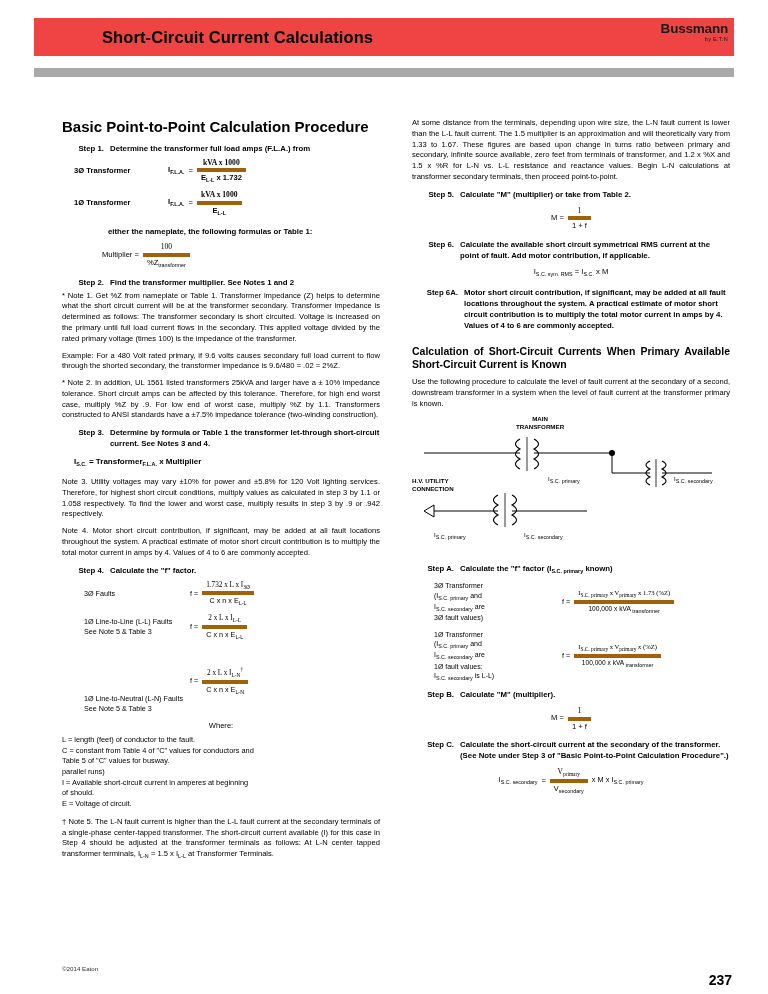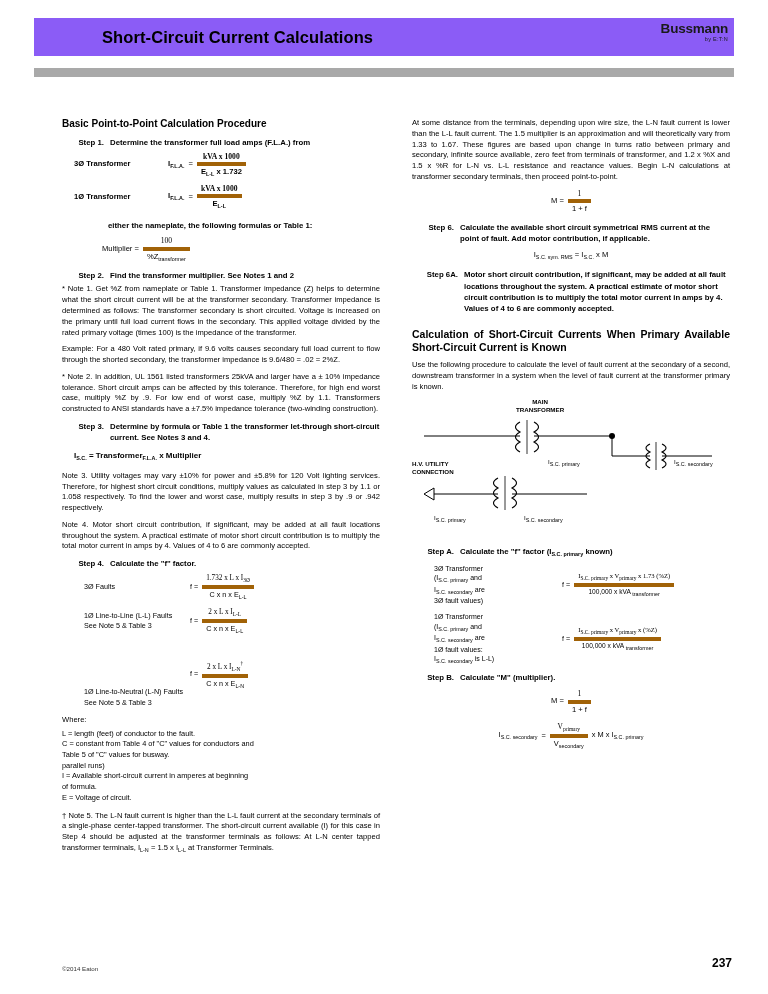--- a/index.html
+++ b/index.html
@@ -20,21 +20,21 @@
     width: 768px;
     height: 994px;
   }
   
   .header-bar {
     position: absolute;
     left: 34px;
     top: 18px;
     width: 700px;
     height: 38px;
-    background: #8b5cf6;
+    background: #ef4444;
     display: flex;
     align-items: center;
   }
   .header-title {
     font-size: 16.5px;
     font-weight: bold;
     color: #000;
     margin-left: 68px;
     letter-spacing: 0.1px;
   }
@@ -72,21 +72,21 @@
     top: 118px;
     width: 318px;
     font-size: 7.6px;
     line-height: 1.42;
     text-align: justify;
   }
   .col-left { left: 62px; }
   .col-right { left: 412px; }
 
   h2.section {
-    font-size: 10px;
+    font-size: 15px;
     font-weight: bold;
     margin: 0 0 3px 0;
     line-height: 1.25;
   }
   h2.section2 {
     font-size: 10.5px;
     font-weight: bold;
     margin: 14px 0 5px 0;
     line-height: 1.3;
   }
@@ -194,22 +194,22 @@
   .footer-left {
     position: absolute;
     left: 62px;
     bottom: 22px;
     font-size: 6.2px;
     color: #333;
   }
   .footer-right {
     position: absolute;
     right: 36px;
-    bottom: 24px;
-    font-size: 12px;
+    bottom: 6px;
+    font-size: 14px;
     font-weight: bold;
   }
   svg { display: block; }
 </style>
 </head>
 <body>
 
 <div class="page">
 
   <div class="header-bar">
@@ -332,40 +332,44 @@
         <span class="eq">
           <span>f =</span>
           <span class="frac">
             <span class="top"><span>2 x L x I</span><span class="sub">L-N</span><span class="sup">†</span></span>
             <span class="bot"><span>C x n x E</span><span class="sub">L-N</span></span>
           </span>
         </span>
       </div>
     </div>
 
-    <p class="tight" style="text-align:left;">Where:</p>
+    <p class="tight" style="text-align:center;">Where:</p>
     <div style="font-size:7.4px;line-height:1.45;text-align:left;margin-bottom:7px;">
       <div>L  =  length (feet) of conductor to the fault.</div>
       <div>C  =  constant from Table 4 of "C" values for conductors and</div>
       <div>       Table 5 of "C" values for busway.</div>
       <div>       parallel runs)</div>
       <div>I   =  Available  short-circuit  current  in amperes  at beginning</div>
-      <div>       of formula.</div>
+      <div>       of should.</div>
       <div>E  =  Voltage of circuit.</div>
     </div>
 
     <p>
       <span>† Note 5. The L-N fault current is higher than the L-L fault current at the secondary terminals of a single-phase center-tapped transformer. The short-circuit current available (I) for this case in Step 4 should be adjusted at the transformer terminals as follows: At L-N center tapped transformer terminals, I</span><span class="sub">L-N</span><span> = 1.5 x I</span><span class="sub">L-L</span><span> at Transformer Terminals.</span>
     </p>
   </div>
 
   <div class="col col-right">
 
     <p>At some distance from the terminals, depending upon wire size, the L-N fault current is lower than the L-L fault current. The 1.5 multiplier is an approximation and will theoretically vary from 1.33 to 1.67. These figures are based upon change in turns ratio between primary and secondary, infinite source available, zero feet from terminals of transformer, and 1.2 x %X and 1.5 x %R for L-N vs. L-L resistance and reactance values. Begin L-N calculations at transformer secondary terminals, then proceed point-to-point.</p>
 
+    <div class="step">
+      <span class="num">Step 5.</span>
+      <span class="txt">Calculate "M" (multiplier) or take from Table 2.</span>
+    </div>
 
     <div class="centered-formula">
       <span class="eq">
         <span>M =</span>
         <span class="frac">
           <span class="top">1</span>
           <span class="bot">1 + f</span>
         </span>
       </span>
     </div>
@@ -490,20 +494,24 @@
     <div class="centered-formula">
       <span class="eq">
         <span>M =</span>
         <span class="frac">
           <span class="top">1</span>
           <span class="bot">1 + f</span>
         </span>
       </span>
     </div>
 
+    <div class="step">
+      <span class="num">Step C.</span>
+      <span class="txt">Calculate the short-circuit current at the secondary of the transformer. (See Note under Step 3 of "Basic Point-to-Point Calculation Procedure".)</span>
+    </div>
 
     <div class="centered-formula">
       <span class="eq" style="font-size:7.4px;">
         <span><span>I</span><span class="sub">S.C. secondary</span></span>
         <span> = </span>
         <span class="frac">
           <span class="top"><span>V</span><span class="sub">primary</span></span>
           <span class="bot"><span>V</span><span class="sub">secondary</span></span>
         </span>
         <span><span> x M x I</span><span class="sub">S.C. primary</span></span>

